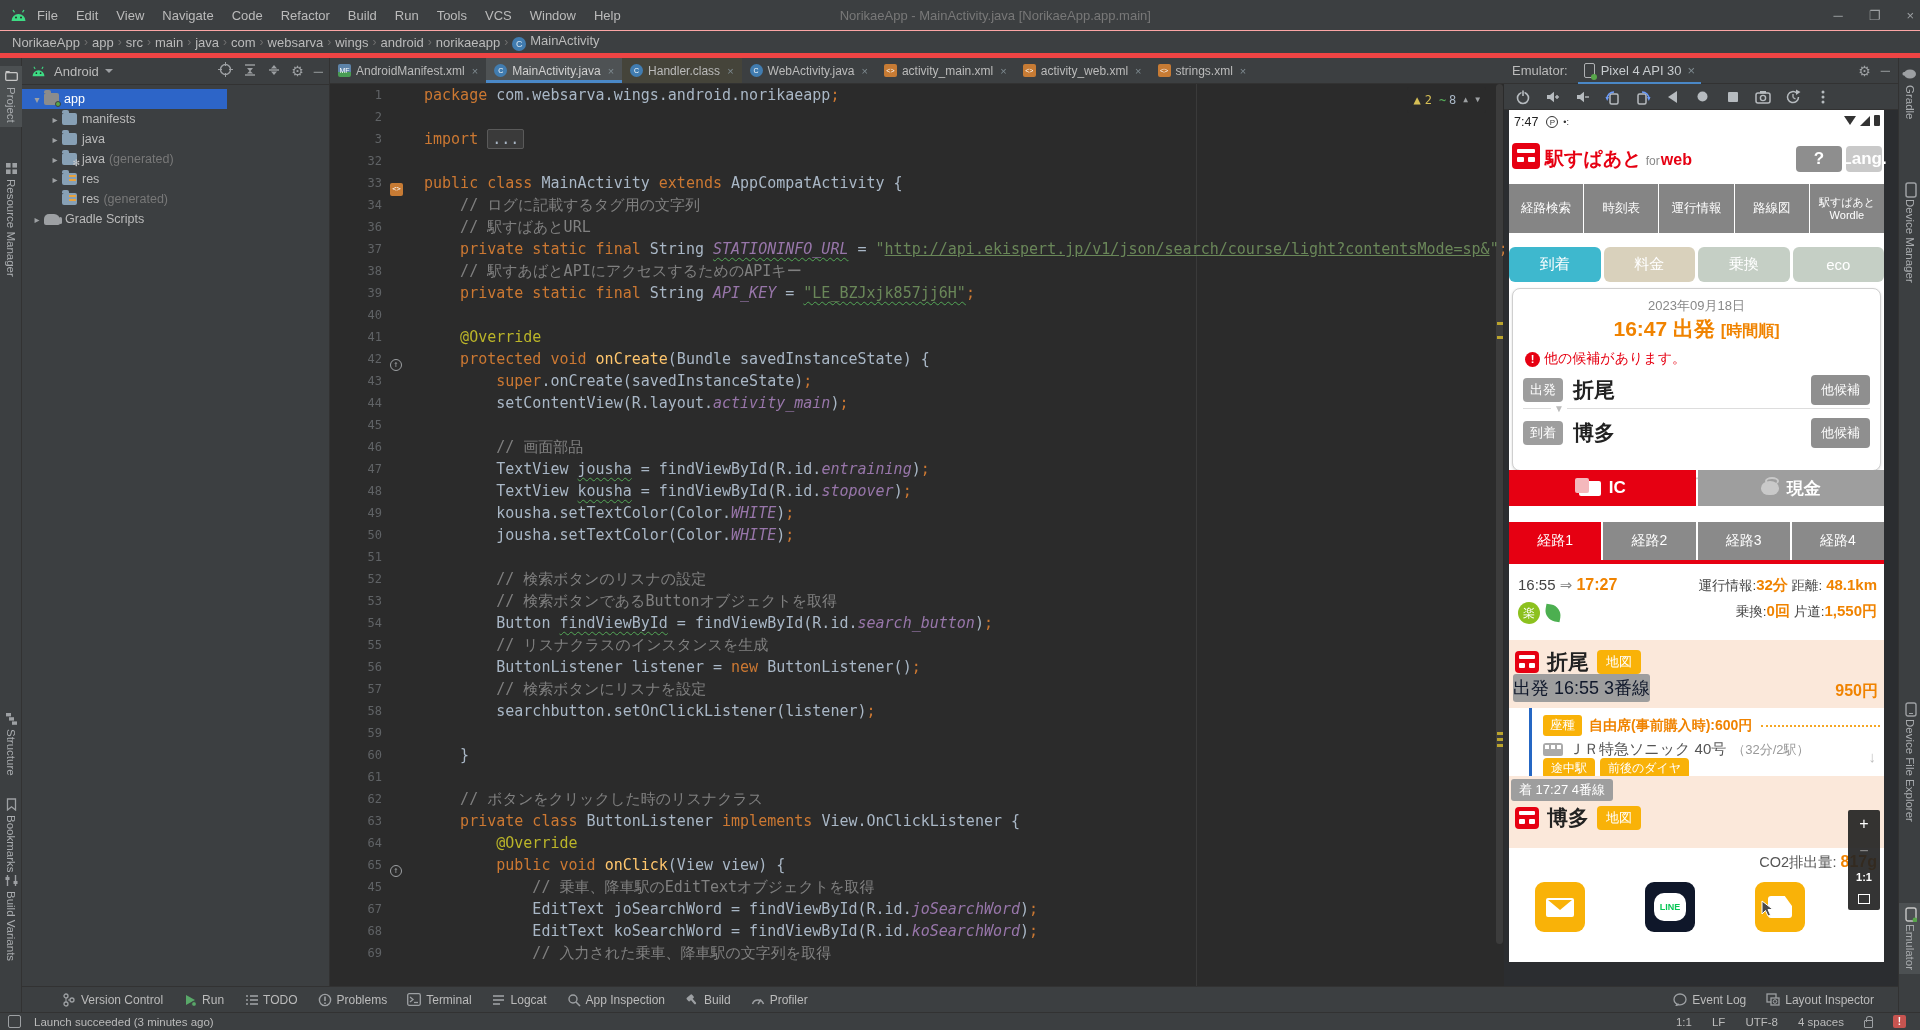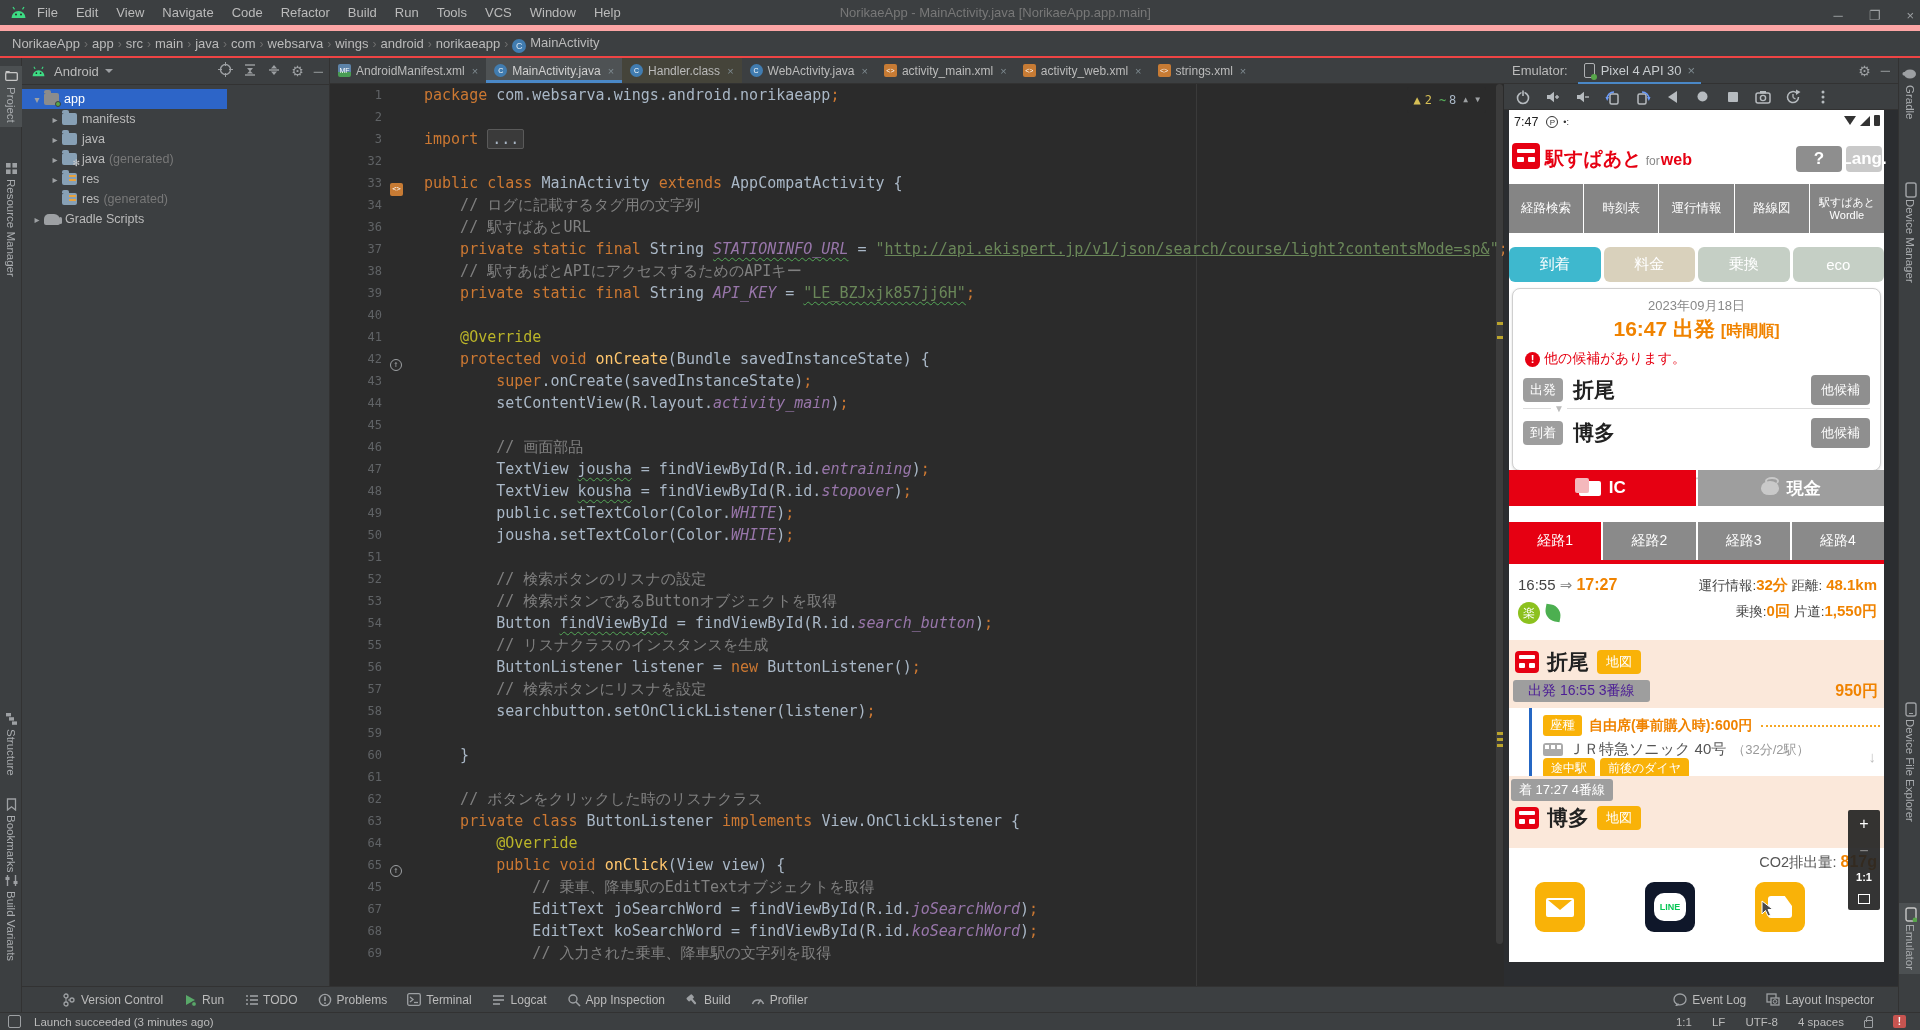--- a/index.html
+++ b/index.html
@@ -2,25 +2,25 @@
 <html><head>
 <meta charset="utf-8">
 <style>
   html,body{margin:0;padding:0;background:#1e1e1e}
   *{box-sizing:border-box}
   #app{position:relative;width:1920px;height:1030px;background:#3C3F41;overflow:hidden;
        font-family:"Liberation Sans","DejaVu Sans",sans-serif;color:#BBBBBB;font-size:13px}
   .abs{position:absolute}
 
   
-  #menubar{left:0;top:0;width:1920px;height:31px;background:#3C3F41;display:flex;align-items:center;border-bottom:6px solid #fca5a5}
+  #menubar{left:0;top:0;width:1920px;height:31px;background:#3C3F41;display:flex;align-items:center;border-bottom:1px solid #fca5a5}
   #menubar .menu-item{padding:0 9px;line-height:31px;cursor:default}
   #win-title{color:#787878;margin-left:210px;white-space:nowrap}
   #win-controls{position:absolute;right:6px;top:0;display:flex;gap:26px;color:#9DA0A3;font-size:13px;line-height:31px}
-  #toolbar{left:0;top:31px;width:1920px;height:27px;background:#3C3F41;display:flex;align-items:center;border-bottom:2px solid #ef4444}
+  #toolbar{left:0;top:31px;width:1920px;height:27px;background:#3C3F41;display:flex;align-items:center;border-bottom:5px solid #ef4444}
   #breadcrumbs{display:flex;align-items:center;padding-left:10px;gap:2px;white-space:nowrap}
   #breadcrumbs .crumb{padding:0 2px}
   #breadcrumbs .sep{color:#6E6E6E;font-size:12px}
   .cls-icon{display:inline-flex;width:14px;height:14px;border-radius:50%;background:#417CB0;color:#D6E5F2;
             font-size:9px;align-items:center;justify-content:center;vertical-align:-2px;margin-right:4px}
   #run-controls{position:absolute;right:8px;top:31px;height:27px;display:flex;align-items:center;gap:7px}
   .combo{display:flex;align-items:center;gap:5px;border:1px solid #5E6060;border-radius:4px;height:21px;padding:0 7px;background:#3C3F41}
   .caret{width:0;height:0;border-left:4px solid transparent;border-right:4px solid transparent;border-top:4px solid #9DA0A3}
   .tbicon{width:20px;height:20px;display:inline-flex;align-items:center;justify-content:center}
   .tsep{width:1px;height:18px;background:#515151;margin:0 3px}
@@ -154,21 +154,21 @@
   .leaf{width:16px;height:16px;background:#4CAF50;border-radius:0 70% 0 70%;transform:rotate(10deg)}
   .peach{position:absolute;left:0;width:375px;background:#FBE8DA}
   #leg-from{top:530px;height:68px}
   #leg-to{top:666px;height:72px}
   .stn-big{position:absolute;left:6px;top:8px;display:flex;align-items:center;gap:8px}
   .train-sq{width:24px;height:22px;background:#E60012;border-radius:4px;position:relative;flex:none}
   .train-sq:before{content:"";position:absolute;left:4px;top:4px;width:16px;height:4px;background:#fff;border-radius:1px}
   .train-sq:after{content:"";position:absolute;left:4px;top:12px;width:6px;height:5px;background:#fff;border-radius:1px;box-shadow:10px 0 0 #fff}
   .stn-big .nm{font-size:21px;font-weight:bold;color:#222}
   .obtn{background:#F9B208;color:#fff;border-radius:4px;font-size:13px;padding:3px 9px}
-  .depinfo{position:absolute;left:4px;bottom:6px;background:#9E9E9E;color:#4c1d95;border-radius:3px;font-size:14px;padding:2px 15px}
+  .depinfo{position:absolute;left:4px;bottom:6px;background:#9E9E9E;color:#0f172a;border-radius:3px;font-size:18px;padding:2px 0}
   .fare-r{position:absolute;right:6px;bottom:6px;color:#F08300;font-weight:bold;font-size:16px}
   #segment{position:absolute;left:0;top:598px;width:375px;height:68px;background:#fff}
   #seg-line{position:absolute;left:20px;top:0;width:3px;height:68px;background:#2567C4}
   #seat-row{position:absolute;left:34px;top:7px;right:4px;display:flex;align-items:center;gap:7px}
   .seat-badge{background:#F9B208;color:#fff;border-radius:3px;font-size:12.5px;padding:2px 7px;flex:none}
   .seat-txt{color:#F08300;font-weight:bold;font-size:14px;white-space:nowrap}
   #seat-row .dash{flex:1;border-top:2px dotted #F5A623;margin-left:2px}
   #train-row{position:absolute;left:34px;top:32px;display:flex;align-items:center;gap:6px;white-space:nowrap}
   .train-gray{width:20px;height:13px;background:#AAA;border-radius:3px 3px 2px 2px;position:relative}
   .train-gray:before{content:"";position:absolute;left:2px;top:2px;width:4px;height:4px;background:#fff;box-shadow:6px 0 0 #fff,12px 0 0 #fff}
@@ -604,21 +604,21 @@
     <span class="num">47</span>
     
     <span class="src"><span class="tk-p">        TextView </span><span class="tk-p tk-w">jousha</span><span class="tk-p"> = findViewById(R.id.</span><span class="tk-f">entraining</span><span class="tk-p">)</span><span class="tk-x">;</span></span></div>
           <div class="cline">
     <span class="num">48</span>
     
     <span class="src"><span class="tk-p">        TextView </span><span class="tk-p tk-w">kousha</span><span class="tk-p"> = findViewById(R.id.</span><span class="tk-f">stopover</span><span class="tk-p">)</span><span class="tk-x">;</span></span></div>
           <div class="cline">
     <span class="num">49</span>
     
-    <span class="src"><span class="tk-p">        public.setTextColor(Color.</span><span class="tk-co">WHITE</span><span class="tk-p">)</span><span class="tk-x">;</span></span></div>
+    <span class="src"><span class="tk-p">        kousha.setTextColor(Color.</span><span class="tk-co">WHITE</span><span class="tk-p">)</span><span class="tk-x">;</span></span></div>
           <div class="cline">
     <span class="num">50</span>
     
     <span class="src"><span class="tk-p">        jousha.setTextColor(Color.</span><span class="tk-co">WHITE</span><span class="tk-p">)</span><span class="tk-x">;</span></span></div>
           <div class="cline">
     <span class="num">51</span>
     
     <span class="src"></span></div>
           <div class="cline">
     <span class="num">52</span>

